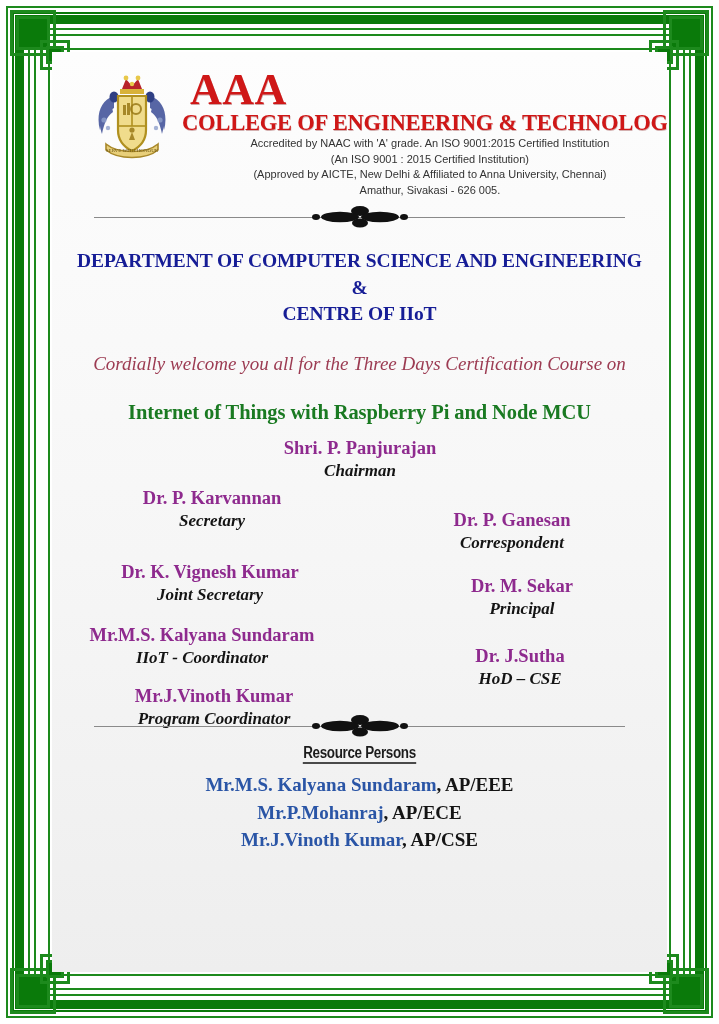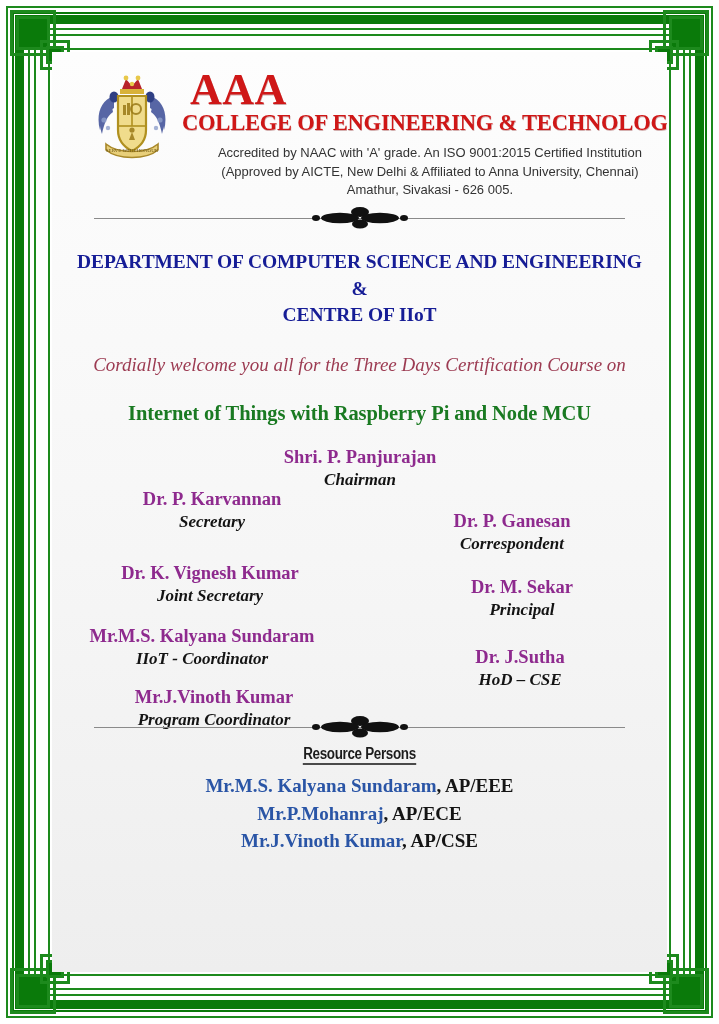--- a/index.html
+++ b/index.html
@@ -126,24 +126,24 @@
     font-weight: bold;
     font-size: 22.5px;
     line-height: 1.02;
     color: #cf1717;
     letter-spacing: -0.2px;
     text-shadow: 0.5px 0.5px 0 rgba(120,0,0,0.3);
     white-space: nowrap;
     margin-top: 1px;
   }
   .accred {
-    margin-top: 9px;
+    margin-top: 1px;
     text-align: center;
     font-family: "Liberation Sans", sans-serif;
-    font-size: 13px;
+    font-size: 11px;
     line-height: 1.42;
     color: #333333;
     padding-right: 6px;
   }
   .accred div { white-space: nowrap; }
 
   
   .divider {
     position: relative;
     height: 26px;
@@ -240,21 +240,21 @@
     font-family: "Liberation Serif", serif;
     font-weight: bold;
     font-style: italic;
     font-size: 17px;
     color: #141414;
     line-height: 1.2;
     margin-top: 1px;
     white-space: nowrap;
   }
 
-  .dig-chairman   { left: 158px; top: 8px; }
+  .dig-chairman   { left: 158px; top: 0px; }
   .dig-secretary  { left: 10px;  top: 50px; }
   .dig-correspondent { left: 310px; top: 72px; }
   .dig-joint      { left: 8px;   top: 124px; }
   .dig-principal  { left: 320px; top: 138px; }
   .dig-iiot       { left: 0px;   top: 187px; }
   .dig-hod        { left: 318px; top: 208px; }
   .dig-program    { left: 12px;  top: 248px; }
 
   
   .divider-b {
@@ -384,20 +384,21 @@
 
         <path d="M14 74 C26 84 54 84 66 74 L66 80 C54 90 26 90 14 80 Z" fill="#e8cf7a" stroke="#a8882a" stroke-width="1.6"></path>
         <text x="40" y="82" font-size="5" fill="#6a5410" text-anchor="middle" font-family="Liberation Serif, serif">SERVE  WITH  HONOUR</text>
       </svg>
 
       <div class="titleblock">
         <div class="aaa">AAA</div>
         <div class="collegename">COLLEGE OF ENGINEERING &amp; TECHNOLOGY</div>
         <div class="accred">
           <div>Accredited by NAAC with 'A' grade. An ISO 9001:2015 Certified Institution</div>
+          <div>(An ISO 9001 : 2015 Certified Institution)</div>
           <div>(Approved by AICTE, New Delhi &amp; Affiliated to Anna University, Chennai)</div>
           <div>Amathur, Sivakasi - 626 005.</div>
         </div>
       </div>
     </div>
 
     <div class="divider">
       <div class="rule"></div>
       <svg class="orn" viewBox="0 0 150 26">
         <ellipse cx="75" cy="7" rx="9" ry="5" fill="#111"></ellipse>

